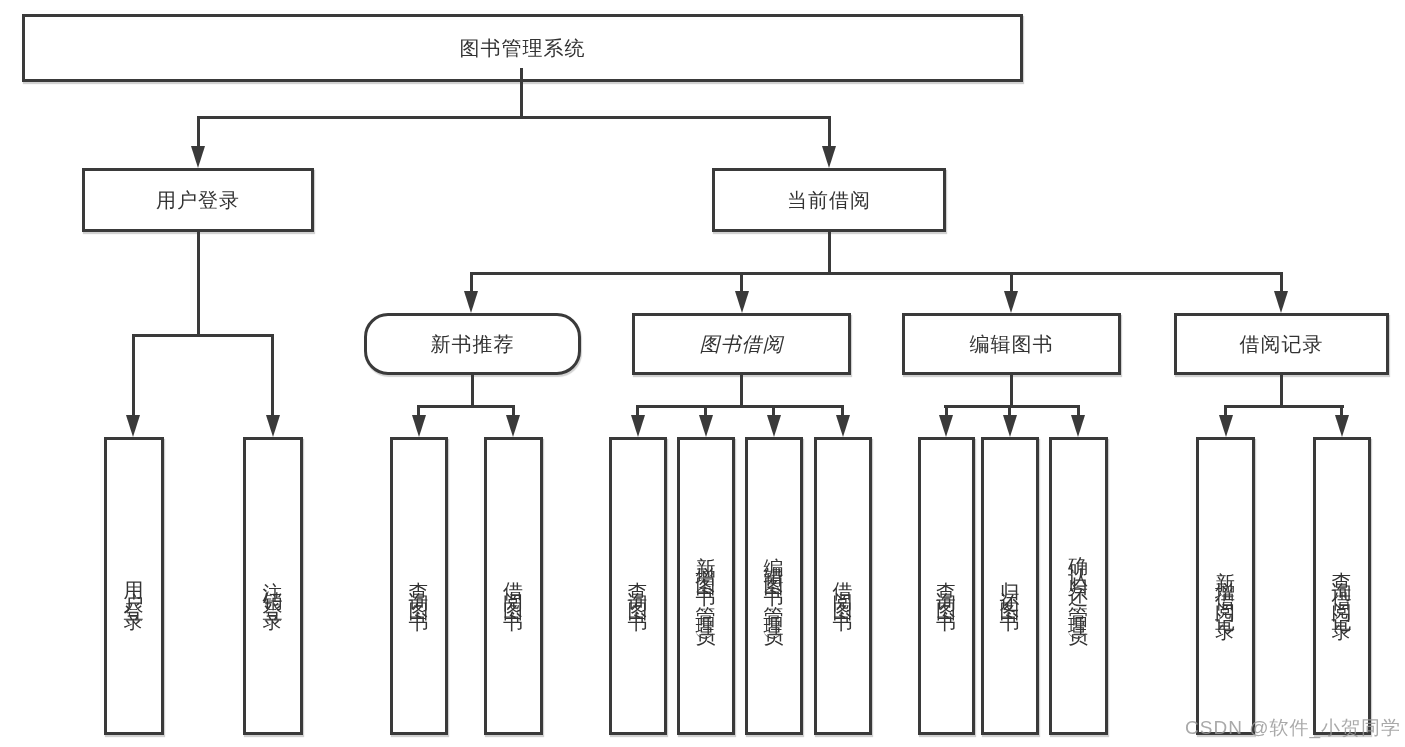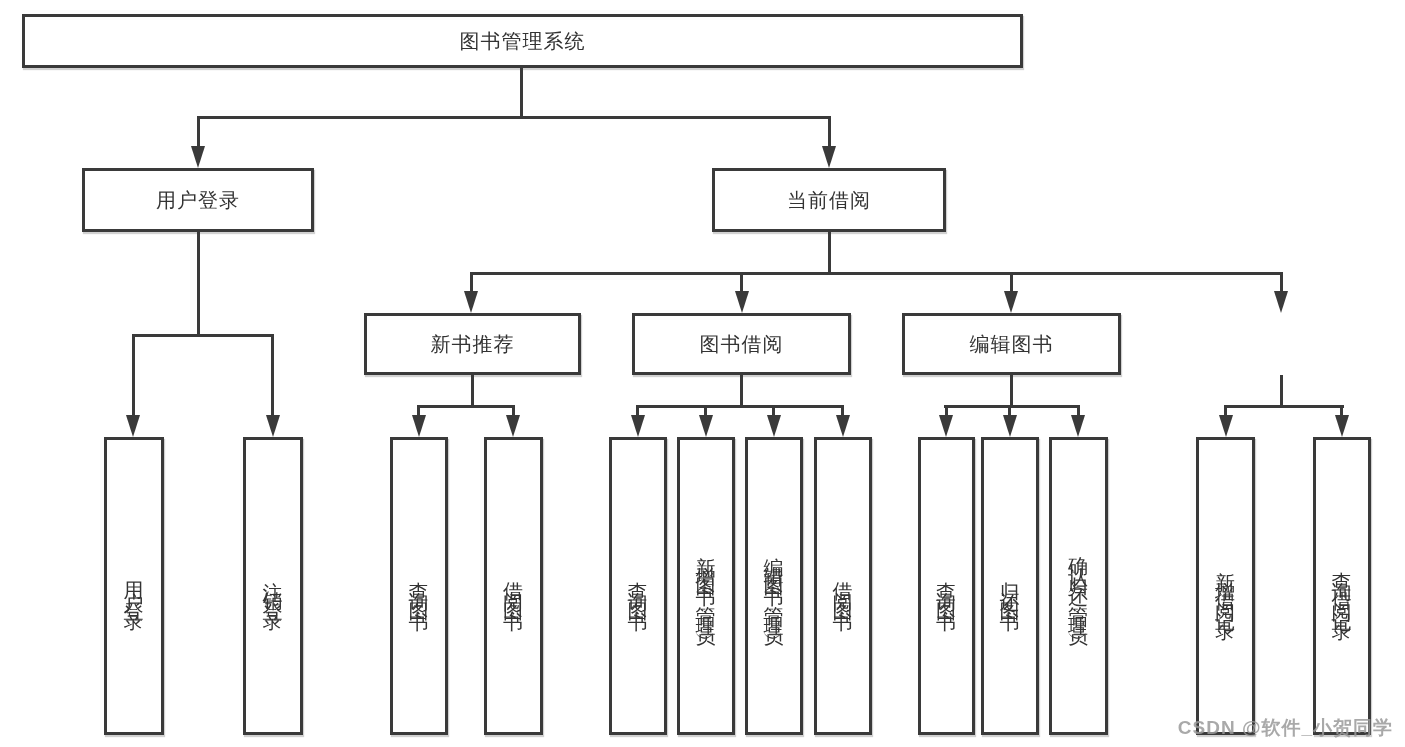--- a/index.html
+++ b/index.html
@@ -46,36 +46,35 @@
   .arrow {
     position: absolute;
     width: 0;
     height: 0;
     border-left: 7px solid transparent;
     border-right: 7px solid transparent;
     border-top: 22px solid var(--line);
   }
   .watermark {
     position: absolute;
-    right: 12px;
+    right: 4px;
     bottom: 6px;
     font-size: 19px;
     color: var(--watermark);
     opacity: 0.85;
     letter-spacing: 1px;
     pointer-events: none;
-    font-weight: bold;
   }
 </style>
 </head>
 <body>
 
 <div class="stage">
 
-  <div class="box" style="left:22px; top:14px; width:1001px; height:54px;">
+  <div class="box" style="left:22px; top:14px; width:1001px; height:68px;">
     <span>图书管理系统</span>
   </div>
 
   <div class="ln" style="left:520px; top:68px; width:3px; height:50px;"></div>
   <div class="ln" style="left:197px; top:116px; width:634px; height:3px;"></div>
   <div class="ln" style="left:197px; top:116px; width:3px; height:31px;"></div>
   <div class="arrow" style="left:191px; top:146px;"></div>
   <div class="ln" style="left:828px; top:116px; width:3px; height:31px;"></div>
   <div class="arrow" style="left:822px; top:146px;"></div>
 
@@ -97,28 +96,31 @@
   <div class="ln" style="left:470px; top:272px; width:813px; height:3px;"></div>
   <div class="ln" style="left:470px; top:272px; width:3px; height:21px;"></div>
   <div class="arrow" style="left:464px; top:291px;"></div>
   <div class="ln" style="left:740px; top:272px; width:3px; height:21px;"></div>
   <div class="arrow" style="left:735px; top:291px;"></div>
   <div class="ln" style="left:1010px; top:272px; width:3px; height:21px;"></div>
   <div class="arrow" style="left:1004px; top:291px;"></div>
   <div class="ln" style="left:1280px; top:272px; width:3px; height:21px;"></div>
   <div class="arrow" style="left:1274px; top:291px;"></div>
 
-  <div class="box" style="left:364px; top:313px; width:217px; height:62px;">
+  <div class="box" style="left:364px; top:313px; width:217px; height:62px;border-radius:24px;">
     <span>新书推荐</span>
   </div>
-  <div class="box" style="left:632px; top:313px; width:219px; height:62px;">
+  <div class="box" style="left:632px; top:313px; width:219px; height:62px;font-style:italic;">
     <span>图书借阅</span>
   </div>
   <div class="box" style="left:902px; top:313px; width:219px; height:62px;">
     <span>编辑图书</span>
+  </div>
+  <div class="box" style="left:1174px; top:313px; width:215px; height:62px;">
+    <span>借阅记录</span>
   </div>
 
   <div class="ln" style="left:471px; top:375px; width:3px; height:32px;"></div>
   <div class="ln" style="left:417px; top:405px; width:98px; height:3px;"></div>
   <div class="ln" style="left:417px; top:405px; width:3px; height:12px;"></div>
   <div class="arrow" style="left:412px; top:415px;"></div>
   <div class="ln" style="left:512px; top:405px; width:3px; height:12px;"></div>
   <div class="arrow" style="left:506px; top:415px;"></div>
 
   <div class="ln" style="left:740px; top:375px; width:3px; height:32px;"></div>

